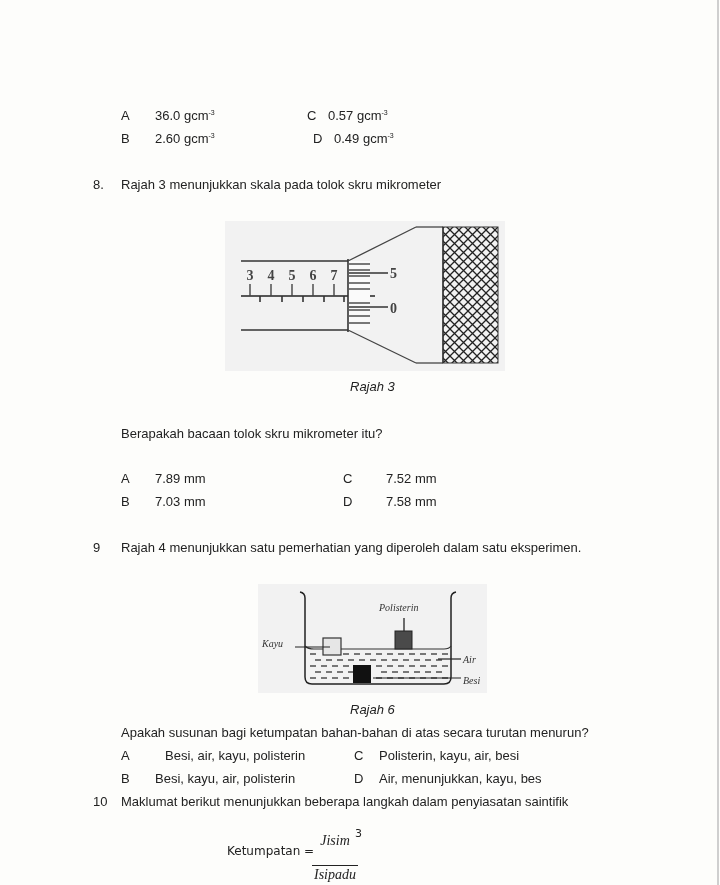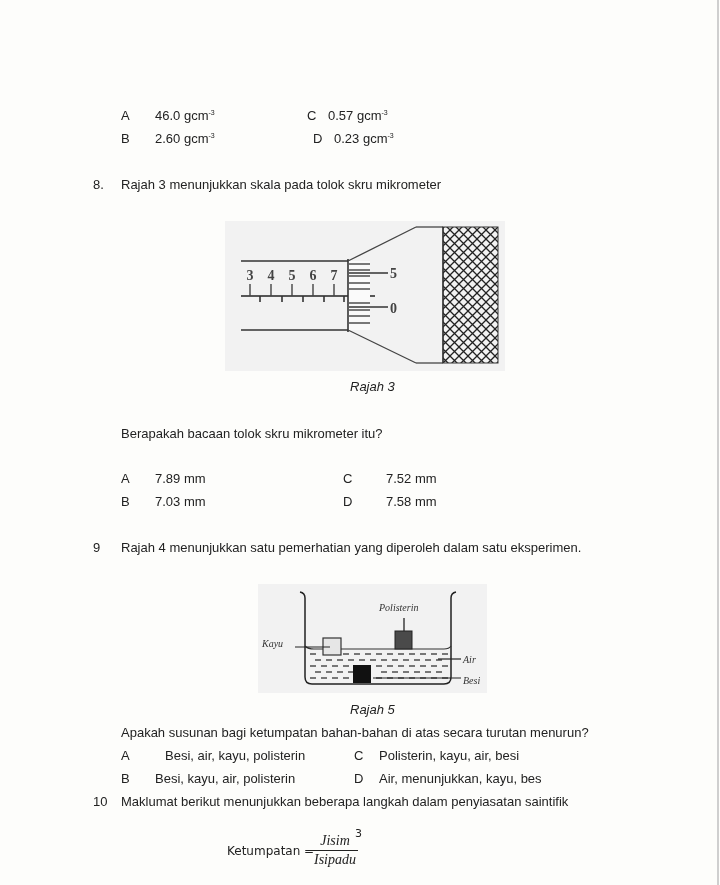--- a/index.html
+++ b/index.html
@@ -10,38 +10,38 @@
     font-size: 13px; color: #222;
   }
   .edge { position: absolute; left: 717px; top: 0; width: 2px; height: 885px; background: #cfcfcf; }
   .t { position: absolute; white-space: nowrap; line-height: 16px; }
   sup { font-size: 7px; vertical-align: 5px; line-height: 0; }
   .fig { position: absolute; background: #f2f2f2; }
   .caption { position: absolute; white-space: nowrap; line-height: 16px; font-style: italic; }
   .formula { position: absolute; left: 227px; top: 828px; height: 44px; }
   .formula .label { position: absolute; left: 0; top: 16px; font-family: "DejaVu Sans", sans-serif; font-size: 12px; white-space: nowrap; text-align: center; }
   .frac { position: absolute; left: 85px; top: 4px; width: 46px; text-align: center; font-family: "Liberation Serif", serif; font-style: italic; font-size: 14px; }
-  .frac .num { display: block; line-height: 17px; border-bottom: 1px solid #222; padding-bottom: 1px; }
+  .frac .num { display: block; line-height: 17px; border-bottom: 1px solid #222; padding-bottom: 16px; }
   .frac .den { display: block; line-height: 18px; }
   .formula .exp { position: absolute; left: 128px; top: -1px; font-family: "DejaVu Sans", sans-serif; font-size: 11px; }
 </style>
 </head>
 <body>
 
 <div class="edge"></div>
 
 <div>
   <span class="t" style="left:121px;top:108px">A</span>
-  <span class="t" style="left:155px;top:108px"><span>46.0 gcm</span><sup>-3</sup></span>
+  <span class="t" style="left:155px;top:108px"><span>36.0 gcm</span><sup>-3</sup></span>
   <span class="t" style="left:121px;top:131px">B</span>
   <span class="t" style="left:155px;top:131px"><span>2.60 gcm</span><sup>-3</sup></span>
   <span class="t" style="left:307px;top:108px">C</span>
   <span class="t" style="left:328px;top:108px"><span>0.57 gcm</span><sup>-3</sup></span>
   <span class="t" style="left:313px;top:131px">D</span>
-  <span class="t" style="left:334px;top:131px"><span>0.23 gcm</span><sup>-3</sup></span>
+  <span class="t" style="left:334px;top:131px"><span>0.49 gcm</span><sup>-3</sup></span>
 </div>
 
 <span class="t" style="left:93px;top:177px">8.</span>
 <span class="t" style="left:121px;top:177px">Rajah 3 menunjukkan skala pada tolok skru mikrometer</span>
 
 <div class="fig" style="left:225px;top:221px;width:280px;height:150px">
   <svg width="280" height="150" viewBox="0 0 280 150">
     <defs>
       <pattern id="knurl" width="9" height="9" patternUnits="userSpaceOnUse">
         <path d="M0 0 L9 9 M9 0 L0 9" stroke="#222" stroke-width="1.3"></path>
@@ -200,21 +200,21 @@
     <line x1="115" y1="94" x2="203" y2="94" stroke="#222" stroke-width="1.1"></line>
 
     <g font-family="Liberation Serif, serif" font-style="italic" font-size="10" fill="#333">
       <text x="121" y="27">Polisterin</text>
       <text x="4" y="63">Kayu</text>
       <text x="205" y="79">Air</text>
       <text x="205" y="100">Besi</text>
     </g>
   </svg>
 </div>
-<span class="caption" style="left:350px;top:702px">Rajah 5</span>
+<span class="caption" style="left:350px;top:702px">Rajah 6</span>
 
 <span class="t" style="left:121px;top:725px">Apakah susunan bagi ketumpatan bahan-bahan di atas secara turutan menurun?</span>
 
 <div>
   <span class="t" style="left:121px;top:748px">A</span>
   <span class="t" style="left:165px;top:748px">Besi, air, kayu, polisterin</span>
   <span class="t" style="left:121px;top:771px">B</span>
   <span class="t" style="left:155px;top:771px">Besi, kayu, air, polisterin</span>
   <span class="t" style="left:354px;top:748px">C</span>
   <span class="t" style="left:379px;top:748px">Polisterin, kayu, air, besi</span>

